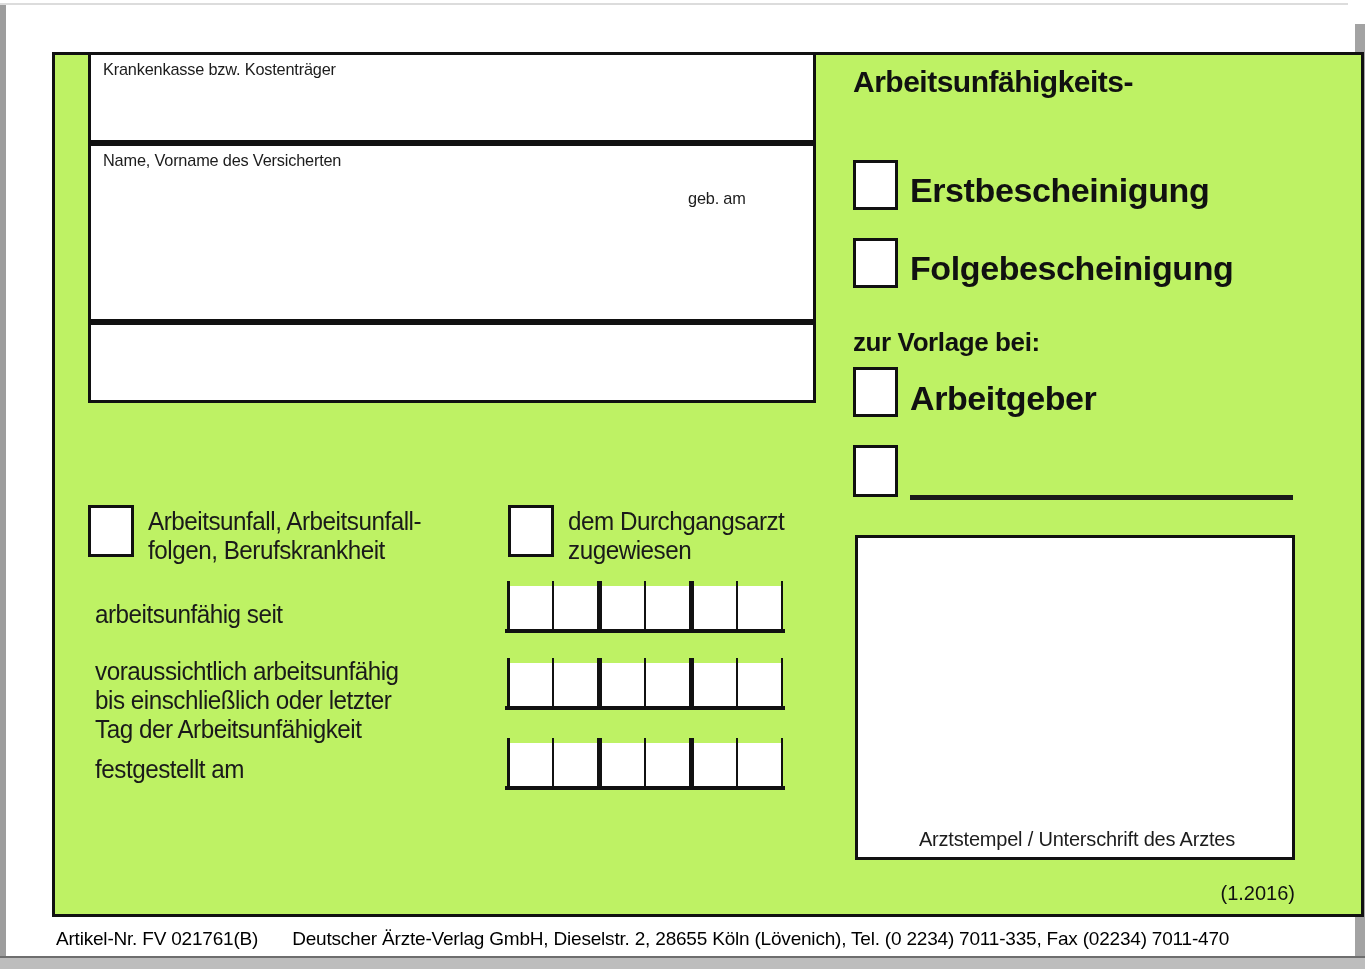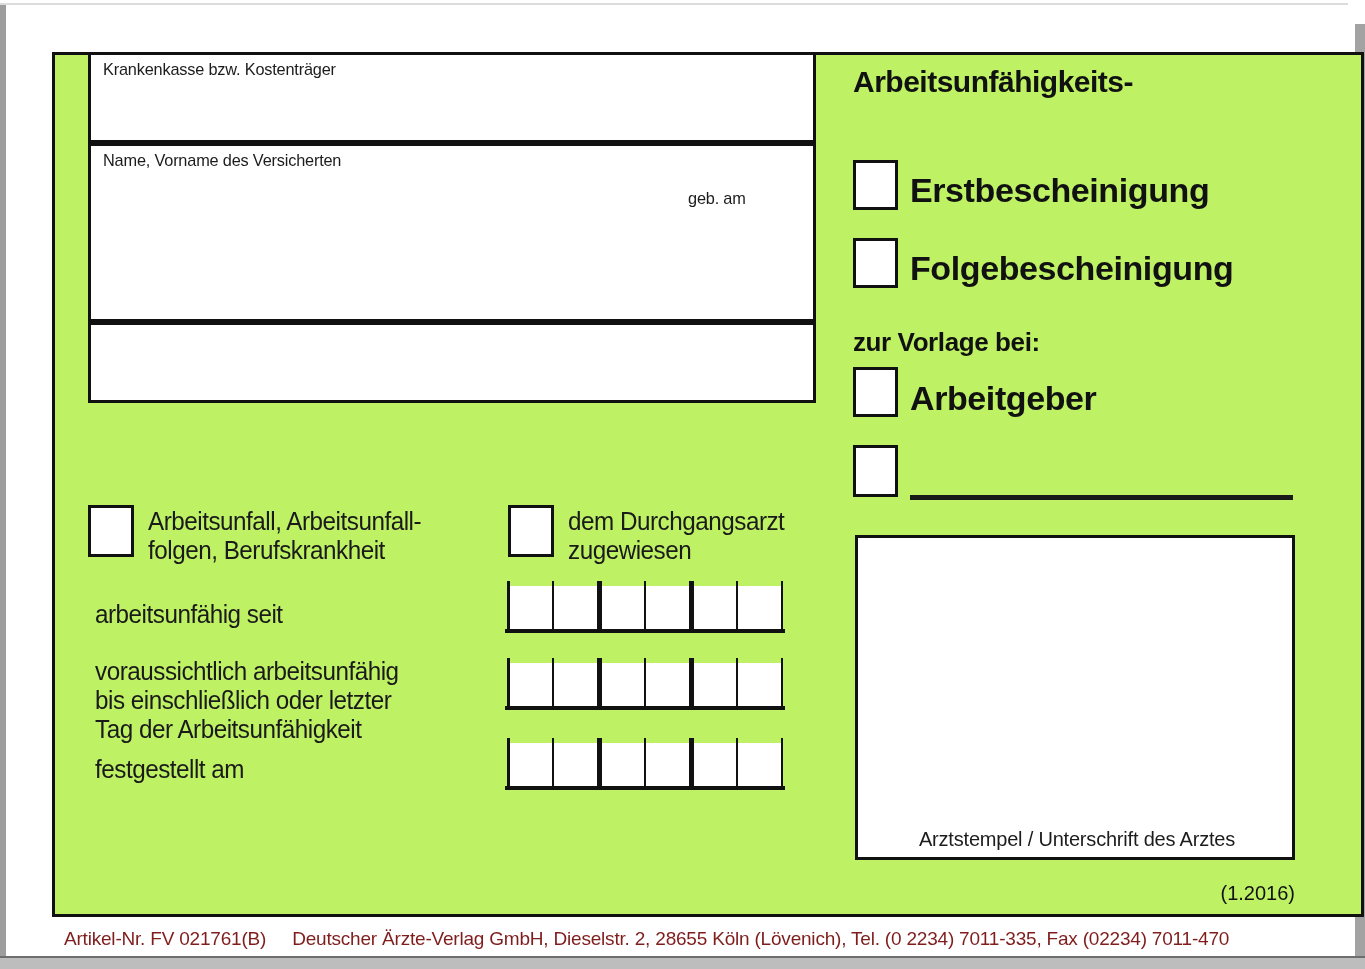--- a/index.html
+++ b/index.html
@@ -56,22 +56,22 @@
   .plain-label { font-size:25px; letter-spacing:-0.5px; line-height:29px; color:#1a1a1a;
                  transform:scaleX(0.97); transform-origin:left top; white-space:nowrap; }
 
   
   .date-grid { position:absolute; width:276px; height:45px; background:#fff; }
   .dg-cell   { position:absolute; top:0; bottom:0; cursor:text; }
   .dg-line   { position:absolute; top:-5px; bottom:0; background:#111; }
   .dg-bottom { position:absolute; left:-2px; right:-2px; bottom:-2px; height:4px; background:#111; }
 
   
-  .footer { left:64px; top:928px; width:1260px; display:flex; gap:26px;
-            font-size:19px; letter-spacing:-0.2px; color:#7f1d1d; white-space:nowrap; }
+  .footer { left:56px; top:928px; width:1260px; display:flex; gap:34px;
+            font-size:19px; letter-spacing:-0.2px; color:#000000; white-space:nowrap; }
 </style>
 </head>
 <body>
 
 <div class="page">
 
   <div class="abs scan-top"></div>
   <div class="abs scan-left"></div>
   <div class="abs scan-right"></div>
   <div class="abs scan-bottom-line"></div>

